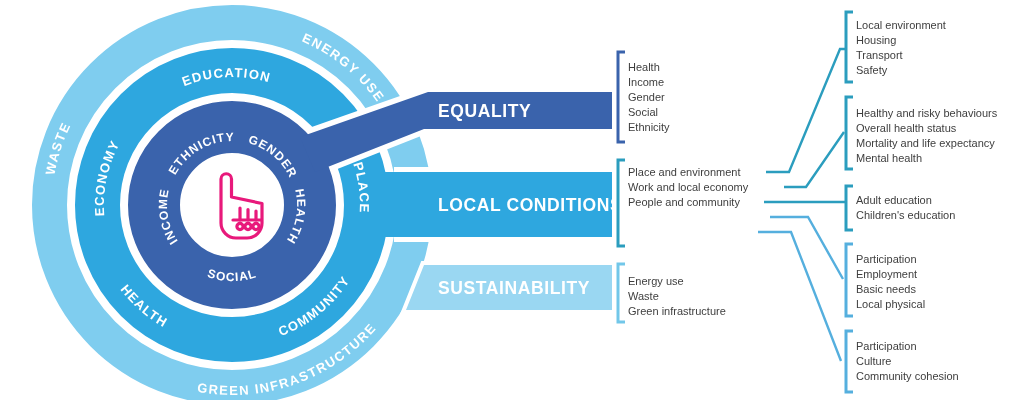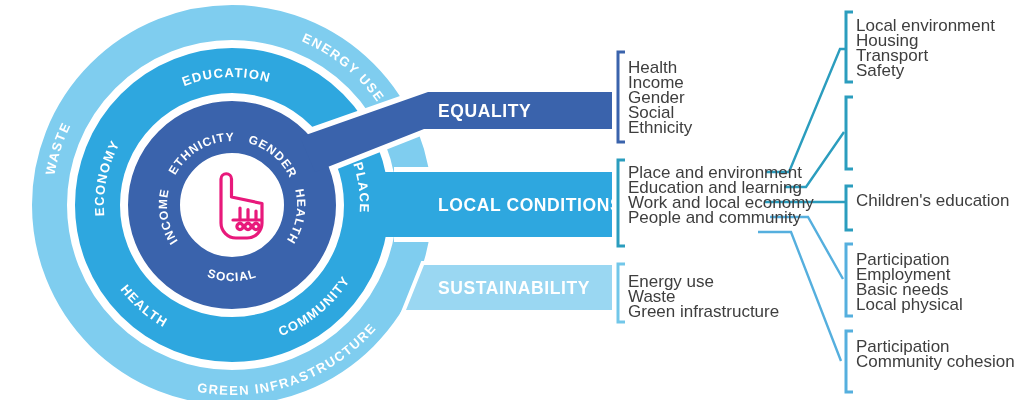--- a/index.html
+++ b/index.html
@@ -1,21 +1,21 @@
 <!DOCTYPE html>
 <html><head>
 <meta charset="utf-8">
 <style>
   html,body{margin:0;padding:0;background:#ffffff;}
   .stage{
     position:relative;width:1032px;height:400px;overflow:hidden;
     background:#ffffff;font-family:"Liberation Sans", sans-serif;
   }
   .stage svg{position:absolute;left:0;top:0;}
-  .list{position:absolute;color:#3e3e3e;font-size:17px;line-height:15px;white-space:nowrap;}
+  .list{position:absolute;color:#3e3e3e;font-size:11px;line-height:15px;white-space:nowrap;}
   .ring-label{fill:#ffffff;font-weight:bold;font-family:"Liberation Sans",sans-serif;}
   .ring-label.inner{font-size:12px;letter-spacing:1px;}
   .ring-label.mid{font-size:13px;letter-spacing:1.2px;}
   .ring-label.outer{font-size:13px;letter-spacing:1.5px;}
   .band-label{fill:#ffffff;font-weight:bold;font-size:17.5px;letter-spacing:0.6px;
     font-family:"Liberation Sans",sans-serif;}
 </style>
 </head>
 <body>
 
@@ -129,43 +129,50 @@
 
   <div class="list" style="left:628px;top:59.5px">
     <div>Health</div>
     <div>Income</div>
     <div>Gender</div>
     <div>Social</div>
     <div>Ethnicity</div>
   </div>
   <div class="list" style="left:628px;top:164.5px">
     <div>Place and environment</div>
-    <div>Education and learning</div>
     <div>Work and local economy</div>
     <div>People and community</div>
   </div>
   <div class="list" style="left:628px;top:273.5px">
     <div>Energy use</div>
     <div>Waste</div>
     <div>Green infrastructure</div>
   </div>
 
   <div class="list" style="left:856px;top:17.5px">
     <div>Local environment</div>
     <div>Housing</div>
     <div>Transport</div>
     <div>Safety</div>
   </div>
+  <div class="list" style="left:856px;top:105.5px">
+    <div>Healthy and risky behaviours</div>
+    <div>Overall health status</div>
+    <div>Mortality and life expectancy</div>
+    <div>Mental health</div>
+  </div>
   <div class="list" style="left:856px;top:192.5px">
+    <div>Adult education</div>
     <div>Children's education</div>
   </div>
   <div class="list" style="left:856px;top:251.5px">
     <div>Participation</div>
     <div>Employment</div>
     <div>Basic needs</div>
     <div>Local physical</div>
   </div>
   <div class="list" style="left:856px;top:338.5px">
     <div>Participation</div>
+    <div>Culture</div>
     <div>Community cohesion</div>
   </div>
 
 </div>
 
 </body></html>

